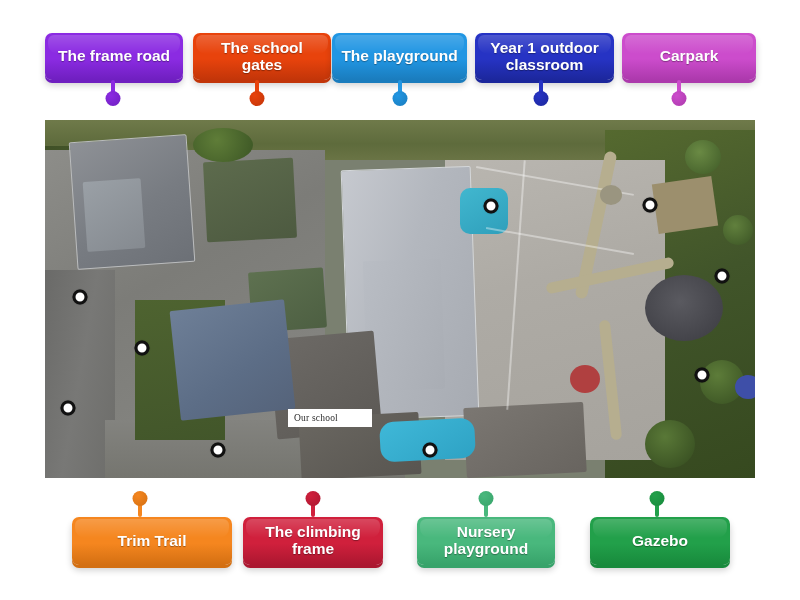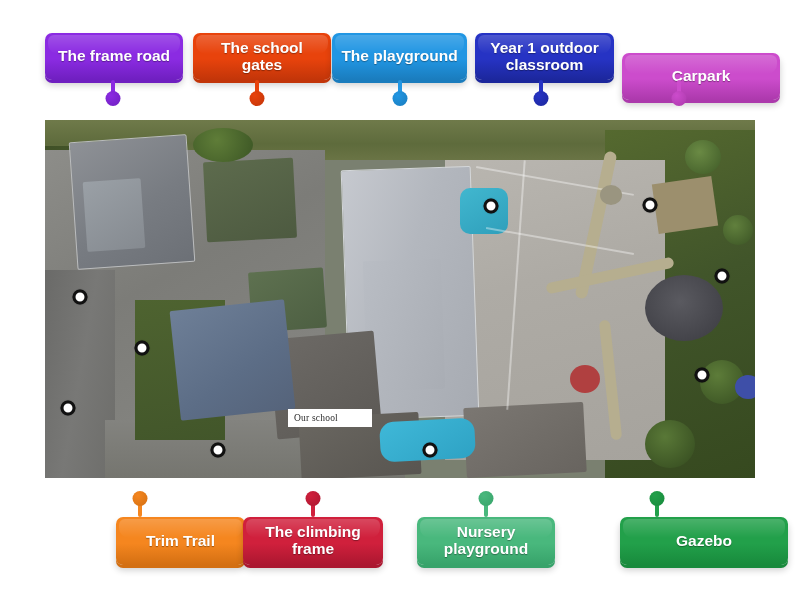--- a/index.html
+++ b/index.html
@@ -237,49 +237,49 @@
         <div class="stem" style="background: rgb(33, 150, 227);"></div>
         <div class="knob" style="background: radial-gradient(circle at 35% 30%, rgb(33, 150, 227), rgb(26, 124, 189));"></div>
       </div>
       <div class="label" style="left: 475px; top: 33px; width: 139px; height: 47px; background: linear-gradient(rgb(38, 51, 196) 0%, rgb(38, 51, 196) 55%, rgb(28, 39, 156) 100%); box-shadow: rgb(28, 39, 156) 0px 3px 0px, rgba(0, 0, 0, 0.2) 0px 5px 7px;">
         <span>Year 1 outdoor classroom</span>
       </div>
       <div class="pin down" style="left: 534px; top: 80px; height: 26px;">
         <div class="stem" style="background: rgb(38, 51, 196);"></div>
         <div class="knob" style="background: radial-gradient(circle at 35% 30%, rgb(38, 51, 196), rgb(28, 39, 156));"></div>
       </div>
-      <div class="label" style="left: 622px; top: 33px; width: 158px; height: 47px; background: linear-gradient(rgb(204, 76, 204) 0%, rgb(204, 76, 204) 55%, rgb(172, 57, 172) 100%); box-shadow: rgb(172, 57, 172) 0px 3px 0px, rgba(0, 0, 0, 0.2) 0px 5px 7px; margin-top: 20px;">
+      <div class="label" style="left: 622px; top: 33px; width: 134px; height: 47px; background: linear-gradient(rgb(204, 76, 204) 0%, rgb(204, 76, 204) 55%, rgb(172, 57, 172) 100%); box-shadow: rgb(172, 57, 172) 0px 3px 0px, rgba(0, 0, 0, 0.2) 0px 5px 7px;">
         <span>Carpark</span>
       </div>
       <div class="pin down" style="left: 672px; top: 80px; height: 26px;">
         <div class="stem" style="background: rgb(204, 76, 204);"></div>
         <div class="knob" style="background: radial-gradient(circle at 35% 30%, rgb(204, 76, 204), rgb(172, 57, 172));"></div>
       </div>
-      <div class="label" style="left: 72px; top: 517px; width: 129px; height: 48px; background: linear-gradient(rgb(245, 134, 31) 0%, rgb(245, 134, 31) 55%, rgb(211, 111, 18) 100%); box-shadow: rgb(211, 111, 18) 0px 3px 0px, rgba(0, 0, 0, 0.2) 0px 5px 7px; margin-left: 44px;">
+      <div class="label" style="left: 72px; top: 517px; width: 160px; height: 48px; background: linear-gradient(rgb(245, 134, 31) 0%, rgb(245, 134, 31) 55%, rgb(211, 111, 18) 100%); box-shadow: rgb(211, 111, 18) 0px 3px 0px, rgba(0, 0, 0, 0.2) 0px 5px 7px;">
         <span>Trim Trail</span>
       </div>
       <div class="pin up" style="left: 133px; top: 491px; height: 26px;">
         <div class="stem" style="background: rgb(245, 134, 31);"></div>
         <div class="knob" style="background: radial-gradient(circle at 35% 30%, rgb(245, 134, 31), rgb(211, 111, 18));"></div>
       </div>
       <div class="label" style="left: 243px; top: 517px; width: 140px; height: 48px; background: linear-gradient(rgb(208, 32, 60) 0%, rgb(208, 32, 60) 55%, rgb(171, 23, 48) 100%); box-shadow: rgb(171, 23, 48) 0px 3px 0px, rgba(0, 0, 0, 0.2) 0px 5px 7px;">
         <span>The climbing frame</span>
       </div>
       <div class="pin up" style="left: 306px; top: 491px; height: 26px;">
         <div class="stem" style="background: rgb(208, 32, 60);"></div>
         <div class="knob" style="background: radial-gradient(circle at 35% 30%, rgb(208, 32, 60), rgb(171, 23, 48));"></div>
       </div>
       <div class="label" style="left: 417px; top: 517px; width: 138px; height: 48px; background: linear-gradient(rgb(73, 184, 125) 0%, rgb(73, 184, 125) 55%, rgb(55, 163, 106) 100%); box-shadow: rgb(55, 163, 106) 0px 3px 0px, rgba(0, 0, 0, 0.2) 0px 5px 7px;">
         <span>Nursery playground</span>
       </div>
       <div class="pin up" style="left: 479px; top: 491px; height: 26px;">
         <div class="stem" style="background: rgb(73, 184, 125);"></div>
         <div class="knob" style="background: radial-gradient(circle at 35% 30%, rgb(73, 184, 125), rgb(55, 163, 106));"></div>
       </div>
-      <div class="label" style="left: 620px; top: 517px; width: 168px; height: 48px; background: linear-gradient(rgb(34, 160, 74) 0%, rgb(34, 160, 74) 55%, rgb(24, 138, 60) 100%); box-shadow: rgb(24, 138, 60) 0px 3px 0px, rgba(0, 0, 0, 0.2) 0px 5px 7px;">
+      <div class="label" style="left: 590px; top: 517px; width: 140px; height: 48px; background: linear-gradient(rgb(34, 160, 74) 0%, rgb(34, 160, 74) 55%, rgb(24, 138, 60) 100%); box-shadow: rgb(24, 138, 60) 0px 3px 0px, rgba(0, 0, 0, 0.2) 0px 5px 7px;">
         <span>Gazebo</span>
       </div>
       <div class="pin up" style="left: 650px; top: 491px; height: 26px;">
         <div class="stem" style="background: rgb(34, 160, 74);"></div>
         <div class="knob" style="background: radial-gradient(circle at 35% 30%, rgb(34, 160, 74), rgb(24, 138, 60));"></div>
       </div>
     </div>
 
 </div>
 

